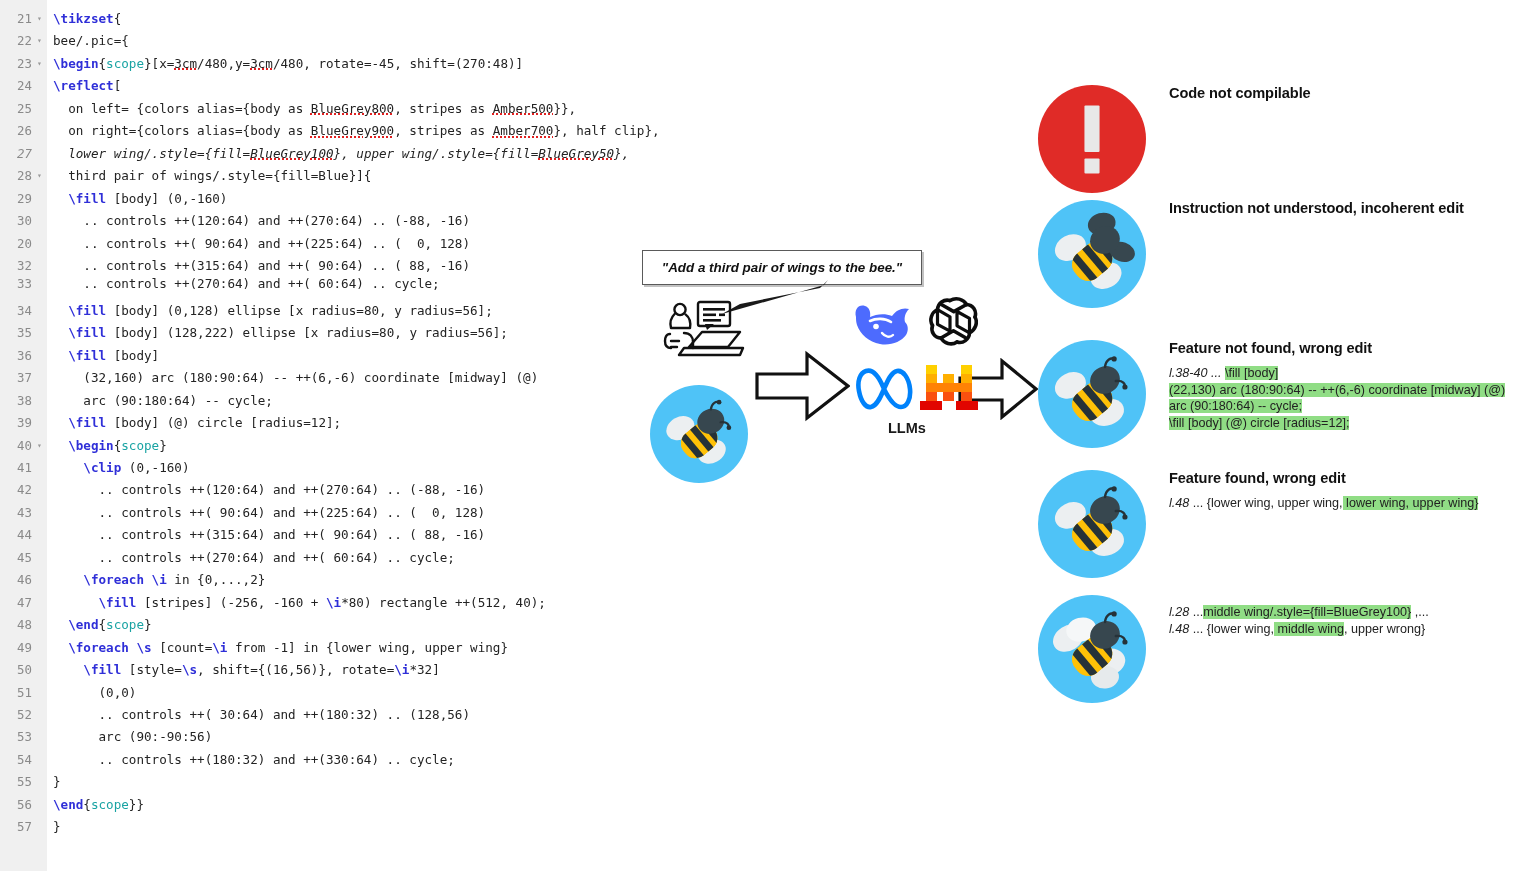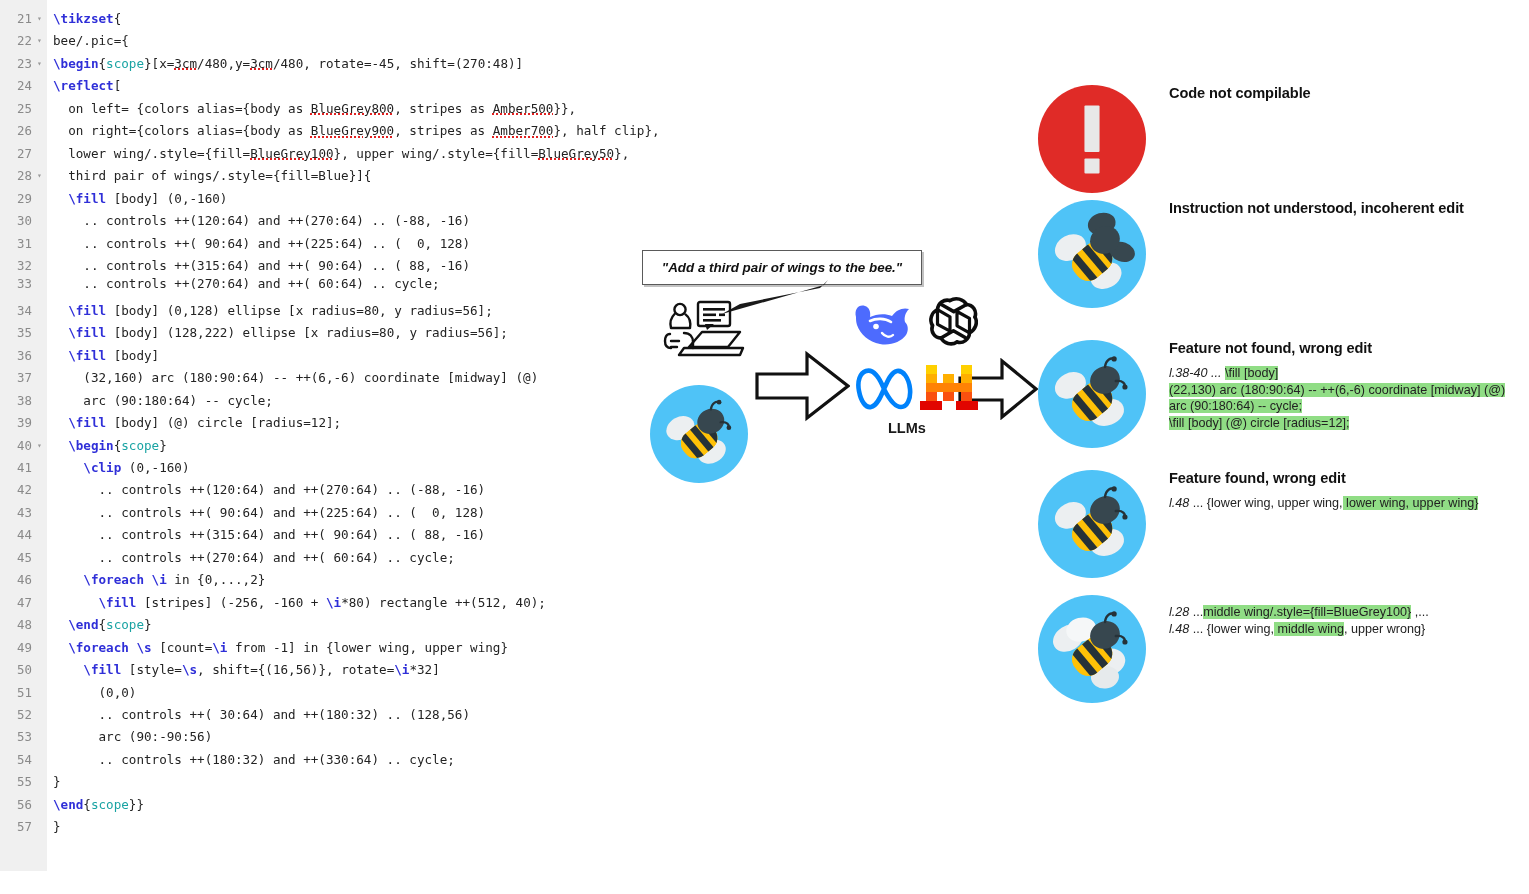--- a/index.html
+++ b/index.html
@@ -93,25 +93,25 @@
 
 <div id="editor">
   <div id="gutter-bg"></div>
   <div id="code-lines">
       <div class="code-line" style="top: 8px; position: absolute; left: 0px; width: 660px;"><span class="ln">21</span><span class="fold">▾</span><span class="ctext"><span class="kw">\tikzset</span>{</span></div>
       <div class="code-line" style="top: 30.45px; position: absolute; left: 0px; width: 660px;"><span class="ln">22</span><span class="fold">▾</span><span class="ctext">bee/.pic={</span></div>
       <div class="code-line" style="top: 52.9px; position: absolute; left: 0px; width: 660px;"><span class="ln">23</span><span class="fold">▾</span><span class="ctext"><span class="kw"><span class="kw">\begin</span></span>{<span class="env">scope</span>}[x=<span class="sp">3cm</span>/480,y=<span class="sp">3cm</span>/480, rotate=-45, shift=(270:48)]</span></div>
       <div class="code-line" style="top: 75.35px; position: absolute; left: 0px; width: 660px;"><span class="ln">24</span><span class="ctext"><span class="kw">\reflect</span>[</span></div>
       <div class="code-line" style="top: 97.8px; position: absolute; left: 0px; width: 660px;"><span class="ln">25</span><span class="ctext">  on left= {colors alias={body as <span class="sp">BlueGrey800</span>, stripes as <span class="sp">Amber500</span>}},</span></div>
       <div class="code-line" style="top: 120.25px; position: absolute; left: 0px; width: 660px;"><span class="ln">26</span><span class="ctext">  on right={colors alias={body as <span class="sp">BlueGrey900</span>, stripes as <span class="sp">Amber700</span>}, half clip},</span></div>
-      <div class="code-line" style="top: 142.7px; position: absolute; left: 0px; width: 660px;"><span class="ln">27</span><span class="ctext">  lower wing/.style={fill=<span class="sp">BlueGrey100</span>}, upper wing/.style={fill=<span class="sp">BlueGrey50</span>},</span></div>
+      <div class="code-line" style="top: 142.7px; position: absolute; left: 0px; width: 660px; font-style: italic;"><span class="ln">27</span><span class="ctext">  lower wing/.style={fill=<span class="sp">BlueGrey100</span>}, upper wing/.style={fill=<span class="sp">BlueGrey50</span>},</span></div>
       <div class="code-line" style="top: 165.15px; position: absolute; left: 0px; width: 660px;"><span class="ln">28</span><span class="fold">▾</span><span class="ctext">  third pair of wings/.style={fill=Blue}]{</span></div>
       <div class="code-line" style="top: 187.6px; position: absolute; left: 0px; width: 660px;"><span class="ln">29</span><span class="ctext">  <span class="kw">\fill</span> [body] (0,-160)</span></div>
       <div class="code-line" style="top: 210.05px; position: absolute; left: 0px; width: 660px;"><span class="ln">30</span><span class="ctext">    .. controls ++(120:64) and ++(270:64) .. (-88, -16)</span></div>
-      <div class="code-line" style="top: 232.5px; position: absolute; left: 0px; width: 660px;"><span class="ln">31</span><span class="ctext">    .. controls ++( 90:64) and ++(225:64) .. (  0, 128)</span></div>
+      <div class="code-line" style="top: 232.5px; position: absolute; left: 0px; width: 660px;"><span class="ln">20</span><span class="ctext">    .. controls ++( 90:64) and ++(225:64) .. (  0, 128)</span></div>
       <div class="code-line" style="top: 254.95px; position: absolute; left: 0px; width: 660px;"><span class="ln">32</span><span class="ctext">    .. controls ++(315:64) and ++( 90:64) .. ( 88, -16)</span></div>
       <div class="code-line" style="top: 273px; position: absolute; left: 0px; width: 660px;"><span class="ln">33</span><span class="ctext">    .. controls ++(270:64) and ++( 60:64) .. cycle;</span></div>
       <div class="code-line" style="top: 299.85px; position: absolute; left: 0px; width: 660px;"><span class="ln">34</span><span class="ctext">  <span class="kw">\fill</span> [body] (0,128) ellipse [x radius=80, y radius=56];</span></div>
       <div class="code-line" style="top: 322.3px; position: absolute; left: 0px; width: 660px;"><span class="ln">35</span><span class="ctext">  <span class="kw">\fill</span> [body] (128,222) ellipse [x radius=80, y radius=56];</span></div>
       <div class="code-line" style="top: 344.75px; position: absolute; left: 0px; width: 660px;"><span class="ln">36</span><span class="ctext">  <span class="kw">\fill</span> [body]</span></div>
       <div class="code-line" style="top: 367.2px; position: absolute; left: 0px; width: 660px; padding-left: 7px;"><span class="ln">37</span><span class="ctext">    (32,160) arc (180:90:64) -- ++(6,-6) coordinate [midway] (@)</span></div>
       <div class="code-line" style="top: 389.65px; position: absolute; left: 0px; width: 660px;"><span class="ln">38</span><span class="ctext">    arc (90:180:64) -- cycle;</span></div>
       <div class="code-line" style="top: 412.1px; position: absolute; left: 0px; width: 660px;"><span class="ln">39</span><span class="ctext">  <span class="kw">\fill</span> [body] (@) circle [radius=12];</span></div>
       <div class="code-line" style="top: 434.55px; position: absolute; left: 0px; width: 660px;"><span class="ln">40</span><span class="fold">▾</span><span class="ctext">  <span class="kw"><span class="kw">\begin</span></span>{<span class="env">scope</span>}</span></div>
       <div class="code-line" style="top: 457px; position: absolute; left: 0px; width: 660px;"><span class="ln">41</span><span class="ctext">    <span class="kw">\clip</span> (0,-160)</span></div>

